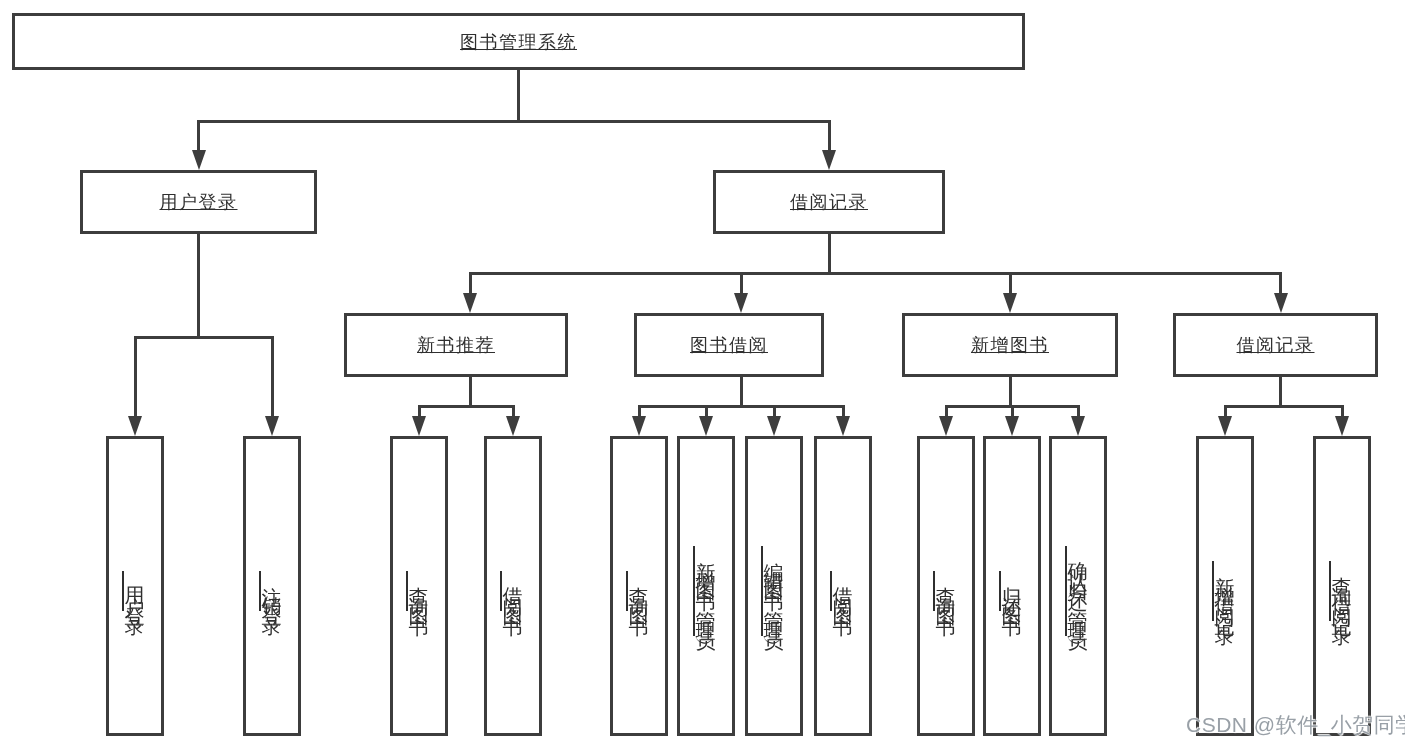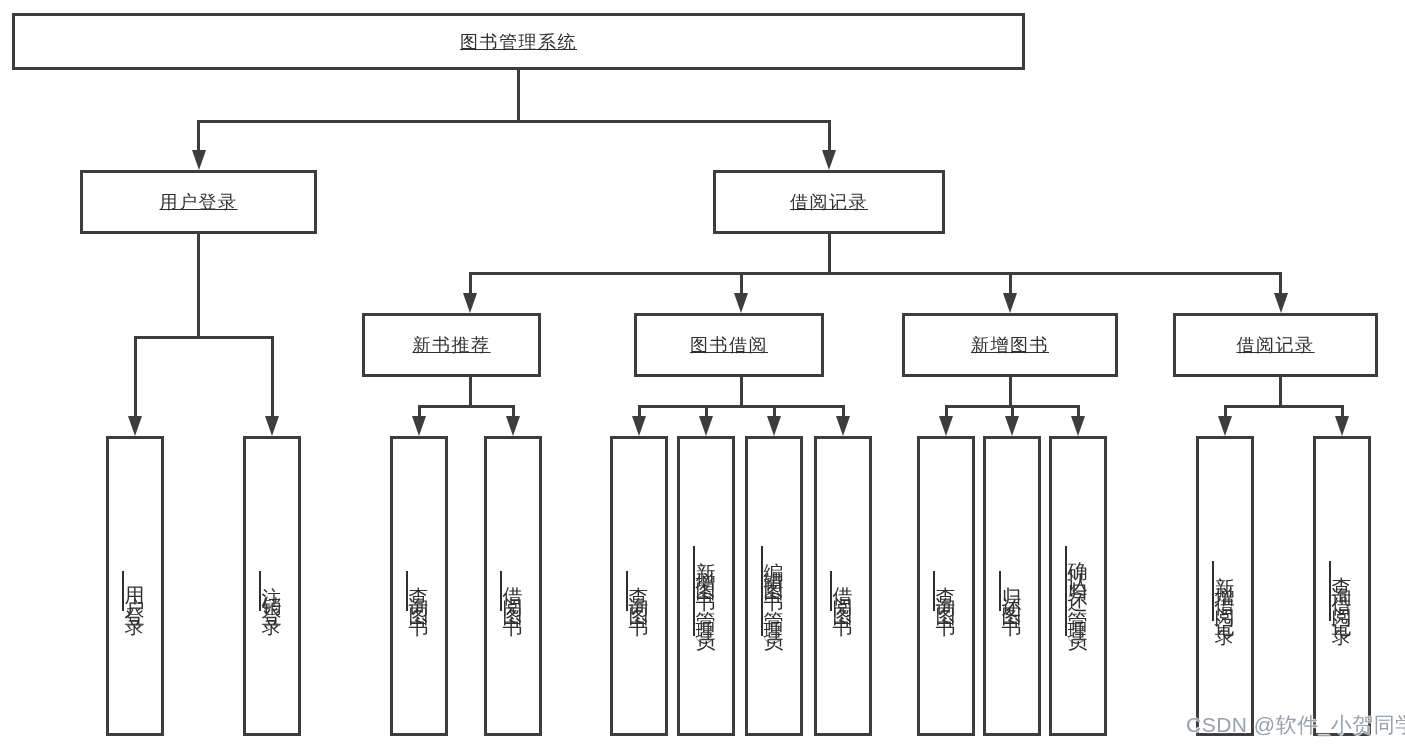--- a/index.html
+++ b/index.html
@@ -98,21 +98,21 @@
     <span>图书管理系统</span>
   </div>
 
   <div class="box hnode lvl2" style="left:80px;width:237px">
     <span>用户登录</span>
   </div>
   <div class="box hnode lvl2" style="left:713px;width:232px">
     <span>借阅记录</span>
   </div>
 
-  <div class="box hnode lvl3" style="left:362px;width:179px">
+  <div class="box hnode lvl3" style="left:344px;width:224px">
     <span>新书推荐</span>
   </div>
   <div class="box hnode lvl3" style="left:634px;width:190px">
     <span>图书借阅</span>
   </div>
   <div class="box hnode lvl3" style="left:902px;width:216px">
     <span>新增图书</span>
   </div>
   <div class="box hnode lvl3" style="left:1173px;width:205px">
     <span>借阅记录</span>

